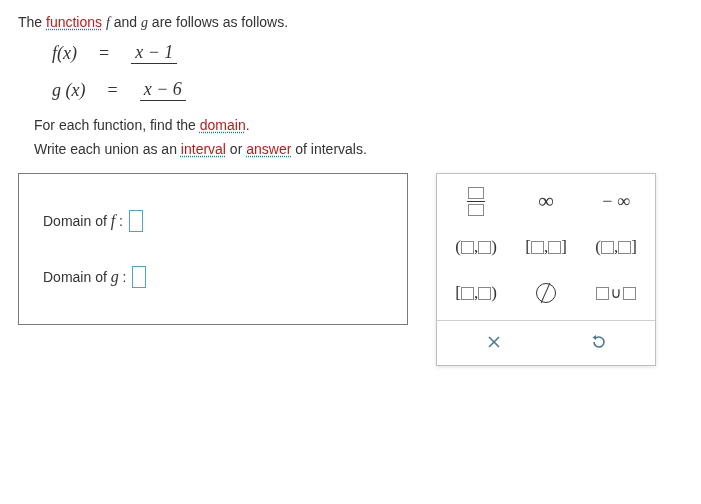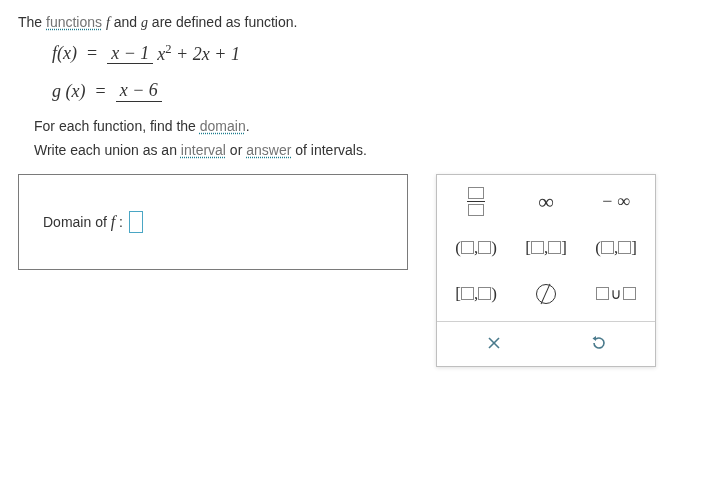--- a/index.html
+++ b/index.html
@@ -4,36 +4,36 @@
 <style>
   body {
     font-family: Verdana, Geneva, sans-serif;
     font-size: 14px;
     color: #333;
     padding: 14px 18px;
     margin: 0;
     background: #fff;
   }
   .link-term {
-    color: #737373;
+    color: #b91c1c;
     text-decoration: underline dotted;
     text-decoration-color: #1a7a8c;
     text-underline-offset: 2px;
   }
   .intro { margin-bottom: 12px; }
   .eq-block {
     margin: 10px 0 16px 34px;
     font-family: "Times New Roman", serif;
     font-size: 18px;
   }
-  .eq-row { display: flex; align-items: center; gap: 10px; }
+  .eq-row { display: flex; align-items: center; gap: 22px; }
   .lhs { font-style: italic; }
   .frac {
     display: inline-flex;
-    flex-direction: row;
+    flex-direction: column;
     align-items: center;
     vertical-align: middle;
     font-style: italic;
   }
   .frac .num, .frac .den { padding: 0 4px; line-height: 1.1; }
   .frac .num { border-bottom: 1px solid #333; }
   .sup { font-size: 0.7em; vertical-align: super; font-style: normal; }
   .paragraph { margin: 8px 16px; }
 
   .work-area {
@@ -127,30 +127,29 @@
     width: 1.4px; height: 22px;
     background: #333;
     transform: rotate(24deg);
   }
   svg { display: block; }
 </style>
 </head>
 <body>
 
 <div class="intro">
-  <span>The </span><span class="link-term">functions</span><span> </span><span style="font-family:'Times New Roman',serif;font-style:italic;">f</span><span> and </span><span style="font-family:'Times New Roman',serif;font-style:italic;">g</span><span> are defined as function.</span>
+  <span>The </span><span class="link-term">functions</span><span> </span><span style="font-family:'Times New Roman',serif;font-style:italic;">f</span><span> and </span><span style="font-family:'Times New Roman',serif;font-style:italic;">g</span><span> are follows as follows.</span>
 </div>
 
 <div class="eq-block">
   <div class="eq-row">
     <span class="lhs"><span>f</span>(<span>x</span>)</span>
     <span>=</span>
     <span class="frac">
       <span class="num">x − 1</span>
-      <span class="den"><span>x</span><span class="sup">2</span><span> + 2x + 1</span></span>
     </span>
   </div>
 </div>
 
 <div class="eq-block">
   <div class="eq-row">
     <span class="lhs"><span>g</span> (<span>x</span>)</span>
     <span>=</span>
     <span class="frac">
       <span class="num">x − 6</span>
@@ -165,20 +164,24 @@
 <div class="paragraph">
   <span>Write each union as an </span><span class="link-term">interval</span><span> or </span><span class="link-term">answer</span><span> of intervals.</span>
 </div>
 
 <div class="work-area">
   <div class="answer-box">
     <div class="answer-row">
       <span><span>Domain of </span><span class="fn">f</span><span> :</span></span>
       <span class="input-slot"></span>
     </div>
+    <div class="answer-row" style="margin-top:34px;">
+      <span><span>Domain of </span><span class="fn">g</span><span> :</span></span>
+      <span class="input-slot"></span>
+    </div>
   </div>
 
   <div class="palette">
     <div class="palette-grid">
       <div class="pal-btn">
         <span class="mini-frac">
           <span class="mn"></span>
             <span class="bar"></span>
             <span class="mn"></span>
         </span>

